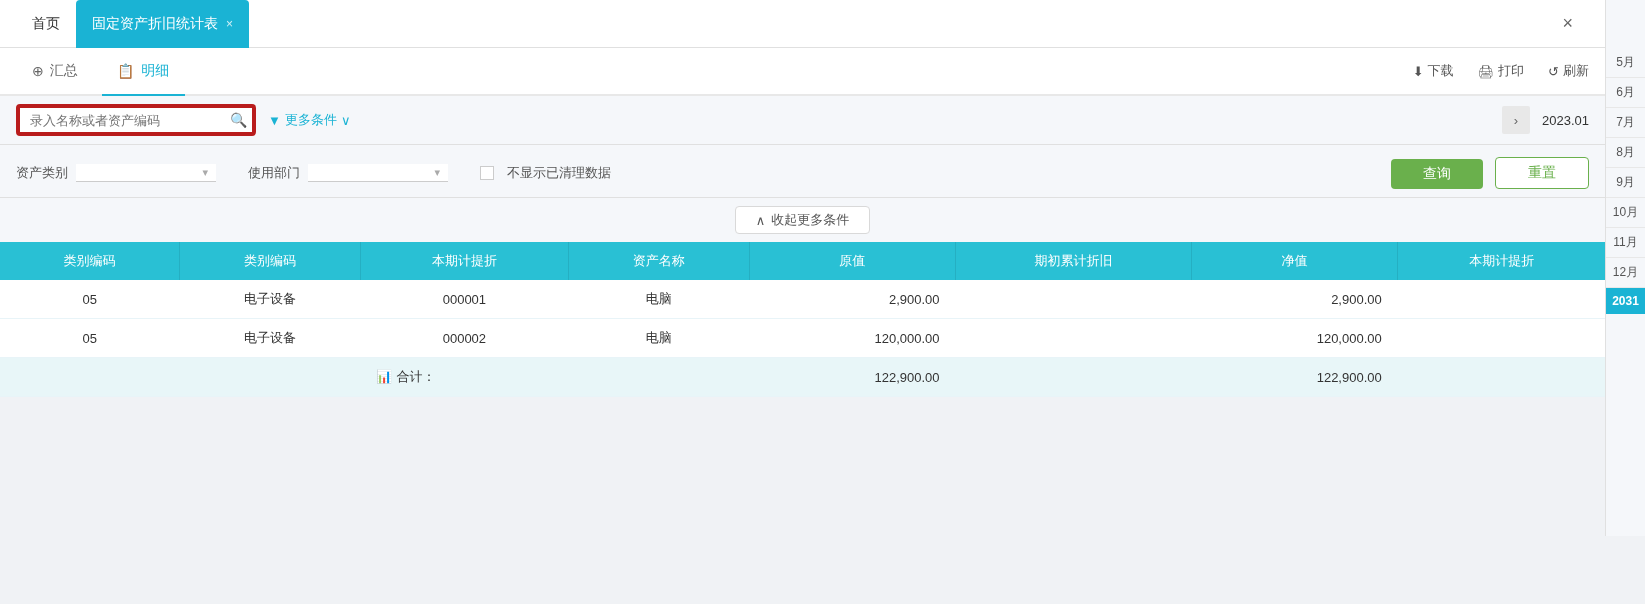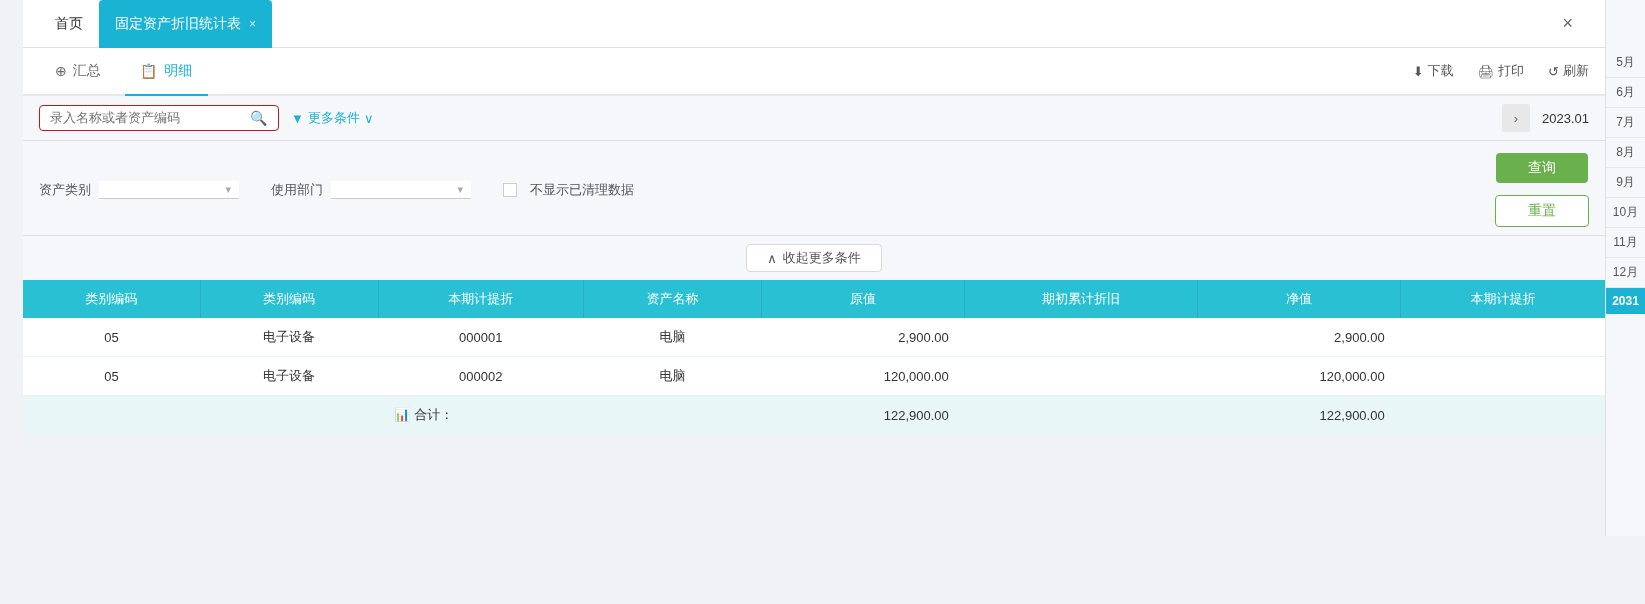--- a/index.html
+++ b/index.html
@@ -40,21 +40,21 @@
     .sub-tab .tab-icon { font-size: 14px; }
     .sub-tabs .actions { display: flex; align-items: center; gap: 24px; color: #555; font-size: 13px; }
     .action-btn { display: flex; align-items: center; gap: 4px; cursor: pointer; color: #555; }
 
     
     .search-bar {
       background: #f5f7fa; border-bottom: 1px solid #e0e0e0; padding: 8px 16px;
       display: flex; align-items: center; gap: 12px;
     }
     .search-input-wrap {
-      display: flex; align-items: flex-start; background: #fff; border: 1px solid #b91c1c;
+      display: flex; align-items: flex-end; background: #fff; border: 4px solid #b91c1c;
       border-radius: 4px; padding: 4px 10px; gap: 24px; width: 240px;
     }
     .search-input-wrap input {
       border: none; outline: none; font-size: 13px; color: #999; width: 180px; background: transparent;
     }
     .search-icon { color: #aaa; font-size: 14px; }
     .more-filter { display: flex; align-items: center; gap: 4px; color: #1ab3d4; cursor: pointer; font-size: 13px; }
     .filter-icon { color: #1ab3d4; }
     .right-arrow {
       margin-left: auto; display: flex; align-items: center; justify-content: center;
@@ -74,21 +74,21 @@
       padding: 2px 8px; gap: 4px; min-width: 140px; cursor: pointer;
     }
     .filter-select-text { color: #ccc; font-size: 13px; flex: 1; }
     .filter-arrow { color: #aaa; font-size: 11px; }
     .checkbox-item { display: flex; align-items: center; gap: 13px; cursor: pointer; }
     .checkbox-box {
       width: 14px; height: 14px; border: 1px solid #ccc; background: #fff;
       display: flex; align-items: center; justify-content: center;
     }
     .checkbox-label { color: #555; font-size: 13px; }
-    .filter-btns { margin-left: auto; display: flex; gap: 12px; align-items: center; flex-direction: column; }
+    .filter-btns { margin-left: auto; display: flex; gap: 12px; align-items: flex-end; flex-direction: row; }
     .btn-query {
       background: #6ab04c; color: #fff; border: none; border-radius: 4px;
       padding: 6px 32px; font-size: 14px; cursor: pointer; white-space: nowrap;
     }
     .btn-reset {
       background: #fff; color: #6ab04c; border: 1px solid #6ab04c; border-radius: 4px;
       padding: 6px 32px; font-size: 14px; cursor: pointer; white-space: nowrap;
     }
 
     
@@ -125,21 +125,21 @@
     }
     .sidebar-month {
       width: 40px; padding: 6px 0; text-align: center; color: #555; font-size: 12px;
       cursor: pointer; border-bottom: 1px solid #e8e8e8;
     }
     .sidebar-year {
       width: 40px; padding: 6px 0; text-align: center; background: #1ab3d4; color: #fff;
       font-size: 12px; font-weight: bold; cursor: pointer;
     }
 
-    .main-content { margin-right: 40px; padding-left: 23px; }
+    .main-content { margin-right: 40px; }
   </style>
 </head>
 <body>
 
 <div class="main-content">
 
   <div class="top-nav">
     <span class="home-link">首页</span>
     <div class="tab-item">
       <span>固定资产折旧统计表</span>

